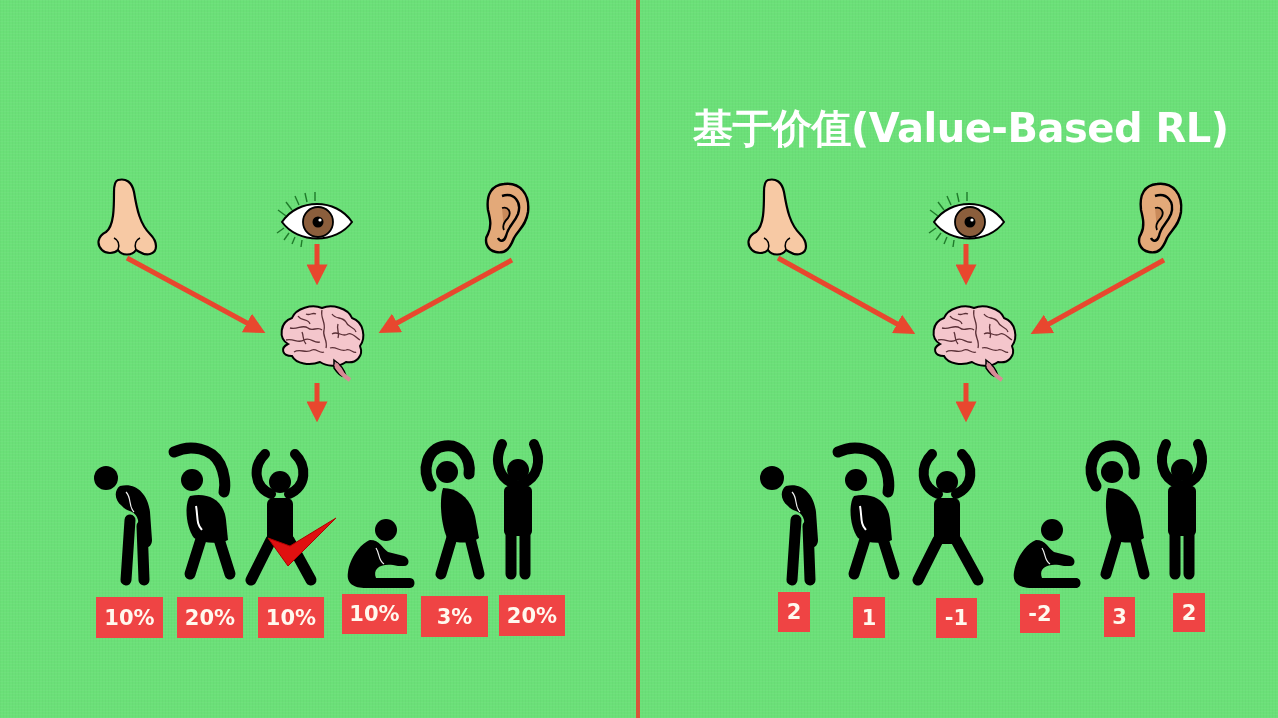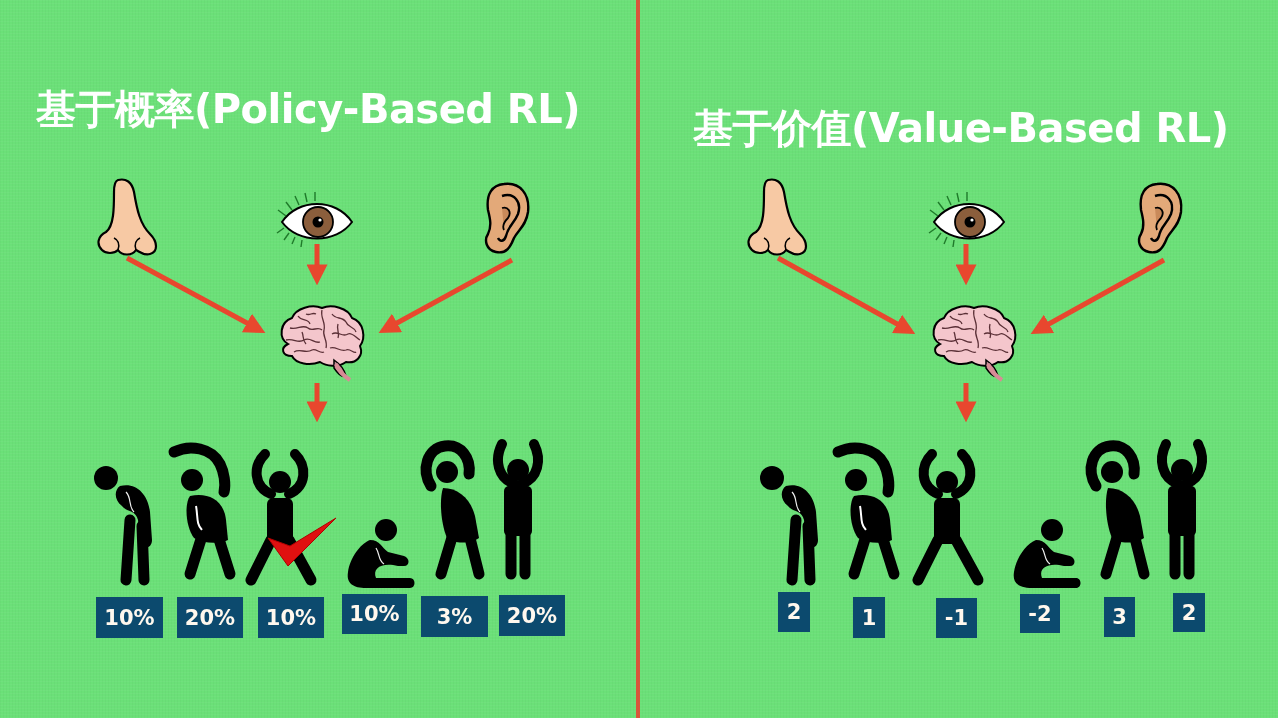--- a/index.html
+++ b/index.html
@@ -23,21 +23,21 @@
   .panel.right { left: 640px; width: 638px; }
   .title {
     position: absolute; top: 82px; white-space: nowrap;
     color: #ffffff; font-weight: bold; font-size: 40px; letter-spacing: -0.5px;
     font-family: "DejaVu Sans", "Liberation Sans", sans-serif;
   }
   .panel.left .title { left: 36px; }
   .panel.right .title { left: 53px; margin-top: 19px; }
   .abs { position: absolute; }
   .label-box {
-    position: absolute; background: #0c4a6e; color: #fff8ee;
+    position: absolute; background: #ef4444; color: #fff8ee;
     font-weight: bold; font-size: 21px; display: flex;
     align-items: center; justify-content: center;
     font-family: "DejaVu Sans", "Liberation Sans", sans-serif;
     text-align: center;
   }
   svg { overflow: visible; }
 </style>
 </head>
 <body>
 
@@ -139,21 +139,20 @@
       <path d="M40,4 C48,20 44,38 28,44" fill="none" stroke="#000" stroke-width="10" stroke-linecap="round"></path>
       <circle cx="24" cy="30" r="11" fill="#000"></circle>
       <rect x="10" y="46" width="28" height="50" rx="5" fill="#000"></rect>
       <path d="M17,92 L17,134" stroke="#000" stroke-width="11" stroke-linecap="round"></path>
       <path d="M31,92 L31,134" stroke="#000" stroke-width="11" stroke-linecap="round"></path>
     </g>
   </defs>
 </svg>
 
 <div class="panel left">
-  <div class="title">基于概率(Policy-Based RL)</div>
 
   <svg class="abs" style="left:96px;top:178px" width="64" height="80">
       <use href="#nose"></use>
     </svg>
   <svg class="abs" style="left:274px;top:196px" width="84" height="52">
       <use href="#eye"></use>
     </svg>
   <svg class="abs" style="left:484px;top:182px" width="48" height="74">
       <use href="#ear"></use>
     </svg>

